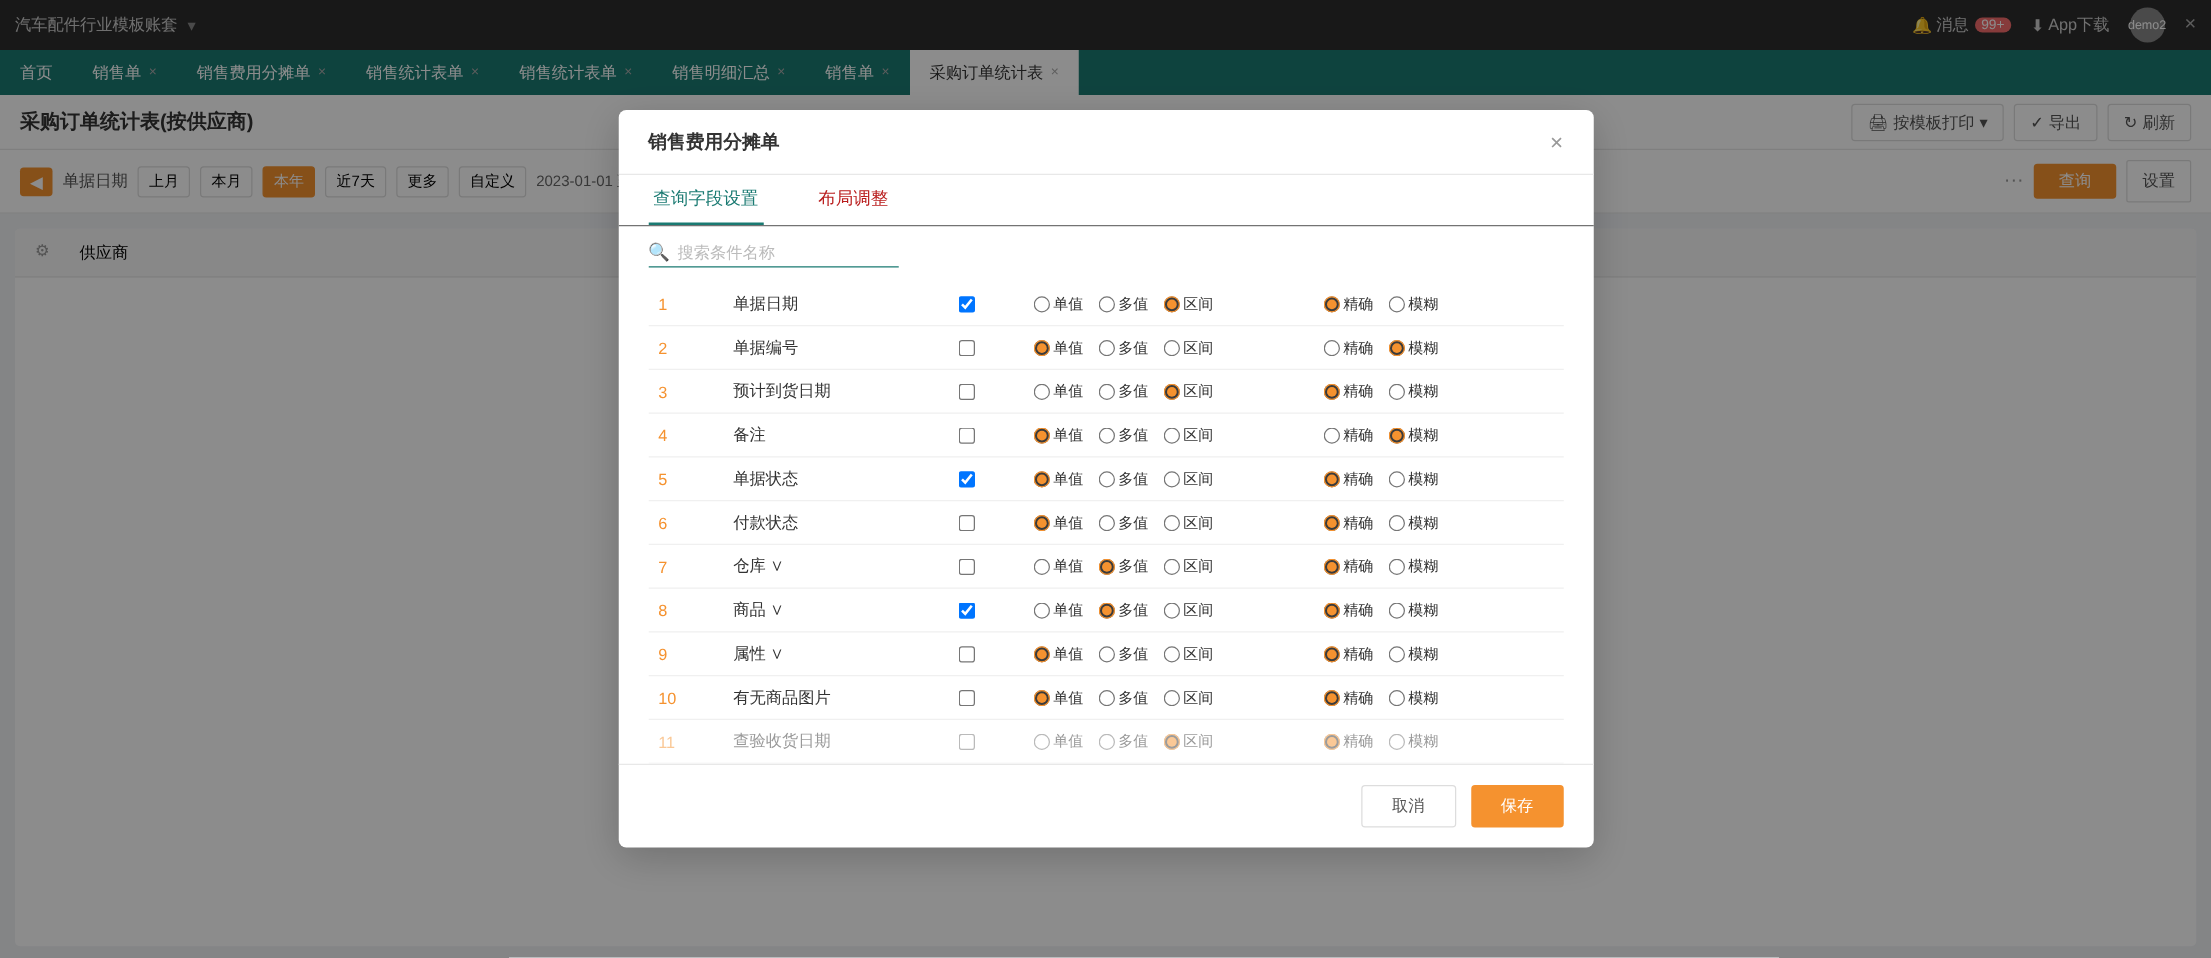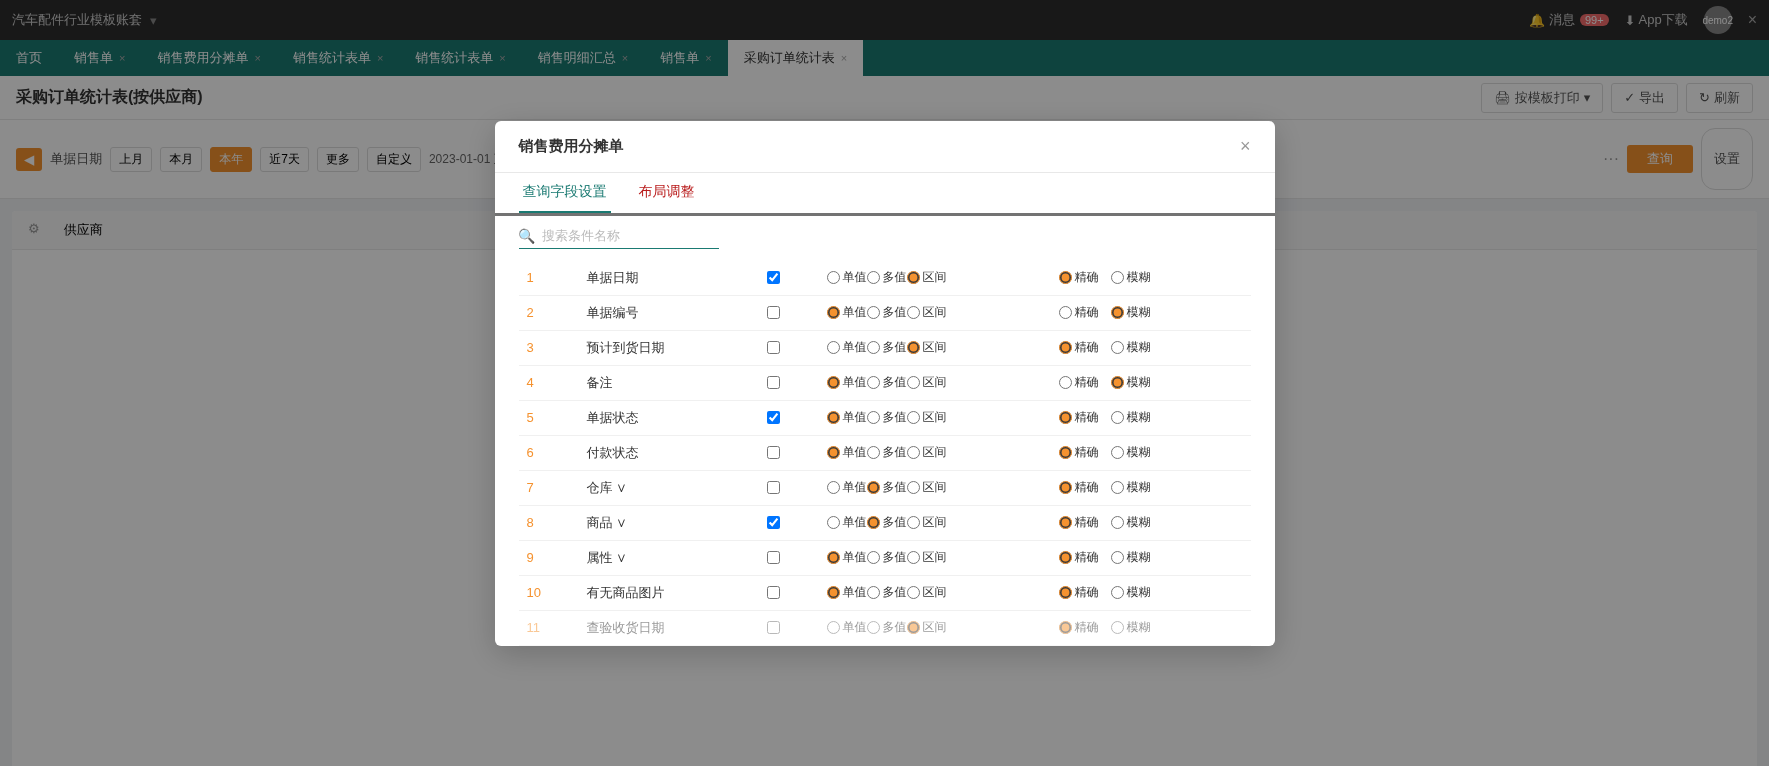--- a/index.html
+++ b/index.html
@@ -67,21 +67,21 @@
       display: flex;
       align-items: center;
       gap: 8px;
       border-bottom: 1px solid #e8e8e8;
     }
     .filter-toggle { background: #f5922f; color: #fff; border: none; border-radius: 3px; padding: 4px 8px; cursor: pointer; }
     .date-filter { display: flex; align-items: center; gap: 4px; font-size: 13px; color: #555; }
     .date-btn { padding: 3px 8px; border: 1px solid #ddd; border-radius: 3px; cursor: pointer; background: #fff; font-size: 12px; }
     .date-btn.active { background: #f5922f; color: #fff; border-color: #f5922f; }
     .query-btn { background: #f5922f; color: #fff; border: none; border-radius: 3px; padding: 5px 20px; cursor: pointer; font-size: 13px; margin-left: auto; }
-    .set-btn { background: #fff; color: #555; border: 1px solid #ddd; border-radius: 14px; padding: 21px 12px; cursor: pointer; font-size: 13px; }
+    .set-btn { background: #fff; color: #555; border: 1px solid #ddd; border-radius: 2px; padding: 7px 12px; cursor: pointer; font-size: 13px; }
 
     
     .main-content {
       background: #f0f2f5;
       padding: 12px;
       height: calc(766px - 40px - 36px - 44px - 48px);
       overflow: hidden;
     }
     .table-area {
       background: #fff;
@@ -123,23 +123,23 @@
       justify-content: space-between;
       padding: 16px 24px;
       border-bottom: 1px solid #e8e8e8;
     }
     .dialog-title { font-size: 15px; font-weight: 600; color: #333; }
     .dialog-close { cursor: pointer; color: #999; font-size: 18px; line-height: 1; }
 
     
     .dialog-tabs {
       display: flex;
-      gap: 0;
+      gap: 16px;
       padding: 0 24px;
-      border-bottom: 3px solid #737373;
+      border-bottom: 1px solid #737373;
     }
     .dialog-tab {
       padding: 10px 4px;
       margin-right: 24px;
       cursor: pointer;
       font-size: 14px;
       color: #b91c1c;
       border-bottom: 2px solid transparent;
     }
     .dialog-tab.active {
@@ -186,21 +186,21 @@
       display: grid;
       grid-template-columns: 60px 180px 60px 1fr 200px;
       border-bottom: 1px solid #f0f0f0;
       padding: 8px 0;
       align-items: center;
     }
     .dt-cell { padding: 0 8px; font-size: 13px; color: #333; display: flex; align-items: center; }
     .dt-cell.order { color: #f5922f; font-weight: 500; }
 
     
-    .radio-group { display: flex; align-items: flex-start; flex-wrap: wrap; }
+    .radio-group { display: flex; align-items: flex-start; gap: 12px; flex-wrap: wrap; }
     .radio-item { display: flex; align-items: center; gap: 3px; cursor: pointer; }
     .radio-item input[type="radio"] { accent-color: #f5922f; cursor: pointer; }
     .radio-label { font-size: 12px; color: #333; }
     .match-group { display: flex; align-items: center; gap: 12px; }
 
     
     .dialog-footer {
       padding: 16px 24px;
       display: flex;
       justify-content: flex-end;
@@ -729,14 +729,18 @@
               </label>
             <label class="radio-item">
                 <input type="radio" name="match11" style="">
                 <span class="radio-label">模糊</span>
               </label>
           </div>
         </div>
       </div>
     </div>
 
+    <div class="dialog-footer">
+      <button class="btn-cancel">取消</button>
+      <button class="btn-save">保存</button>
+    </div>
   </div>
 </div>
 
 </body></html>

